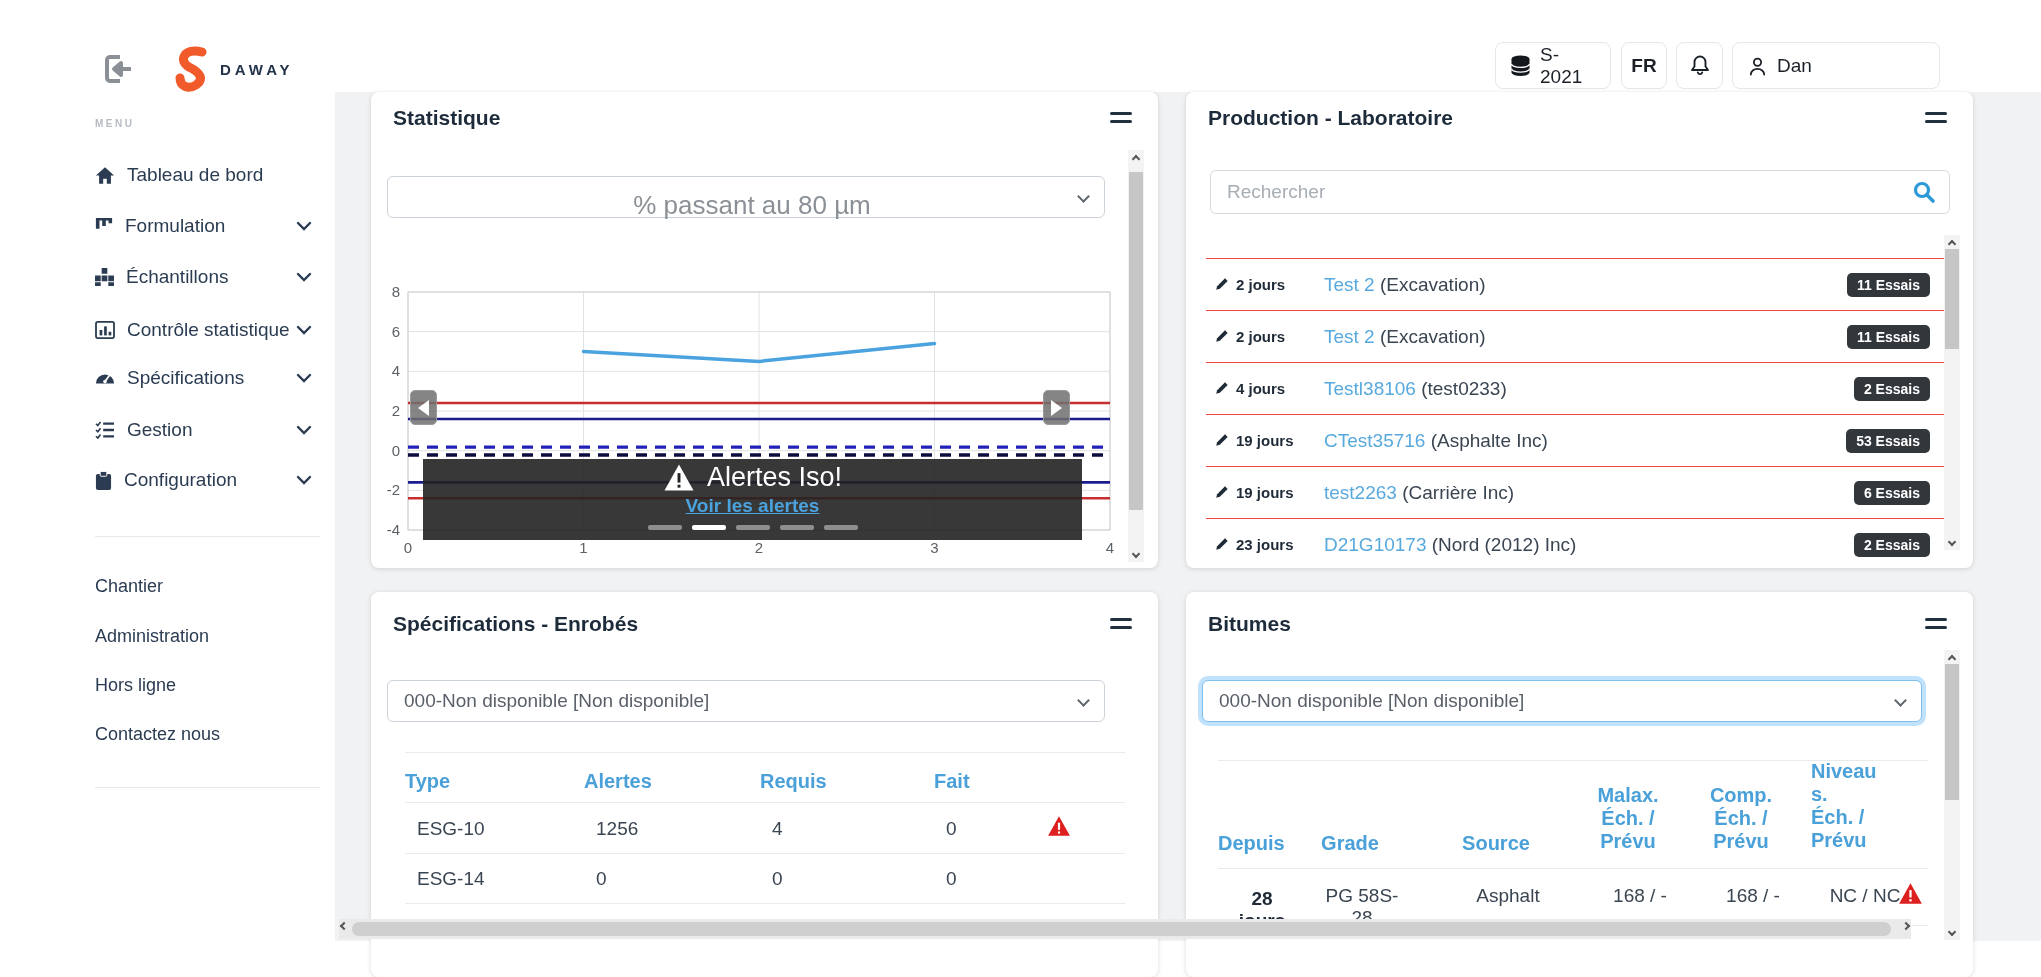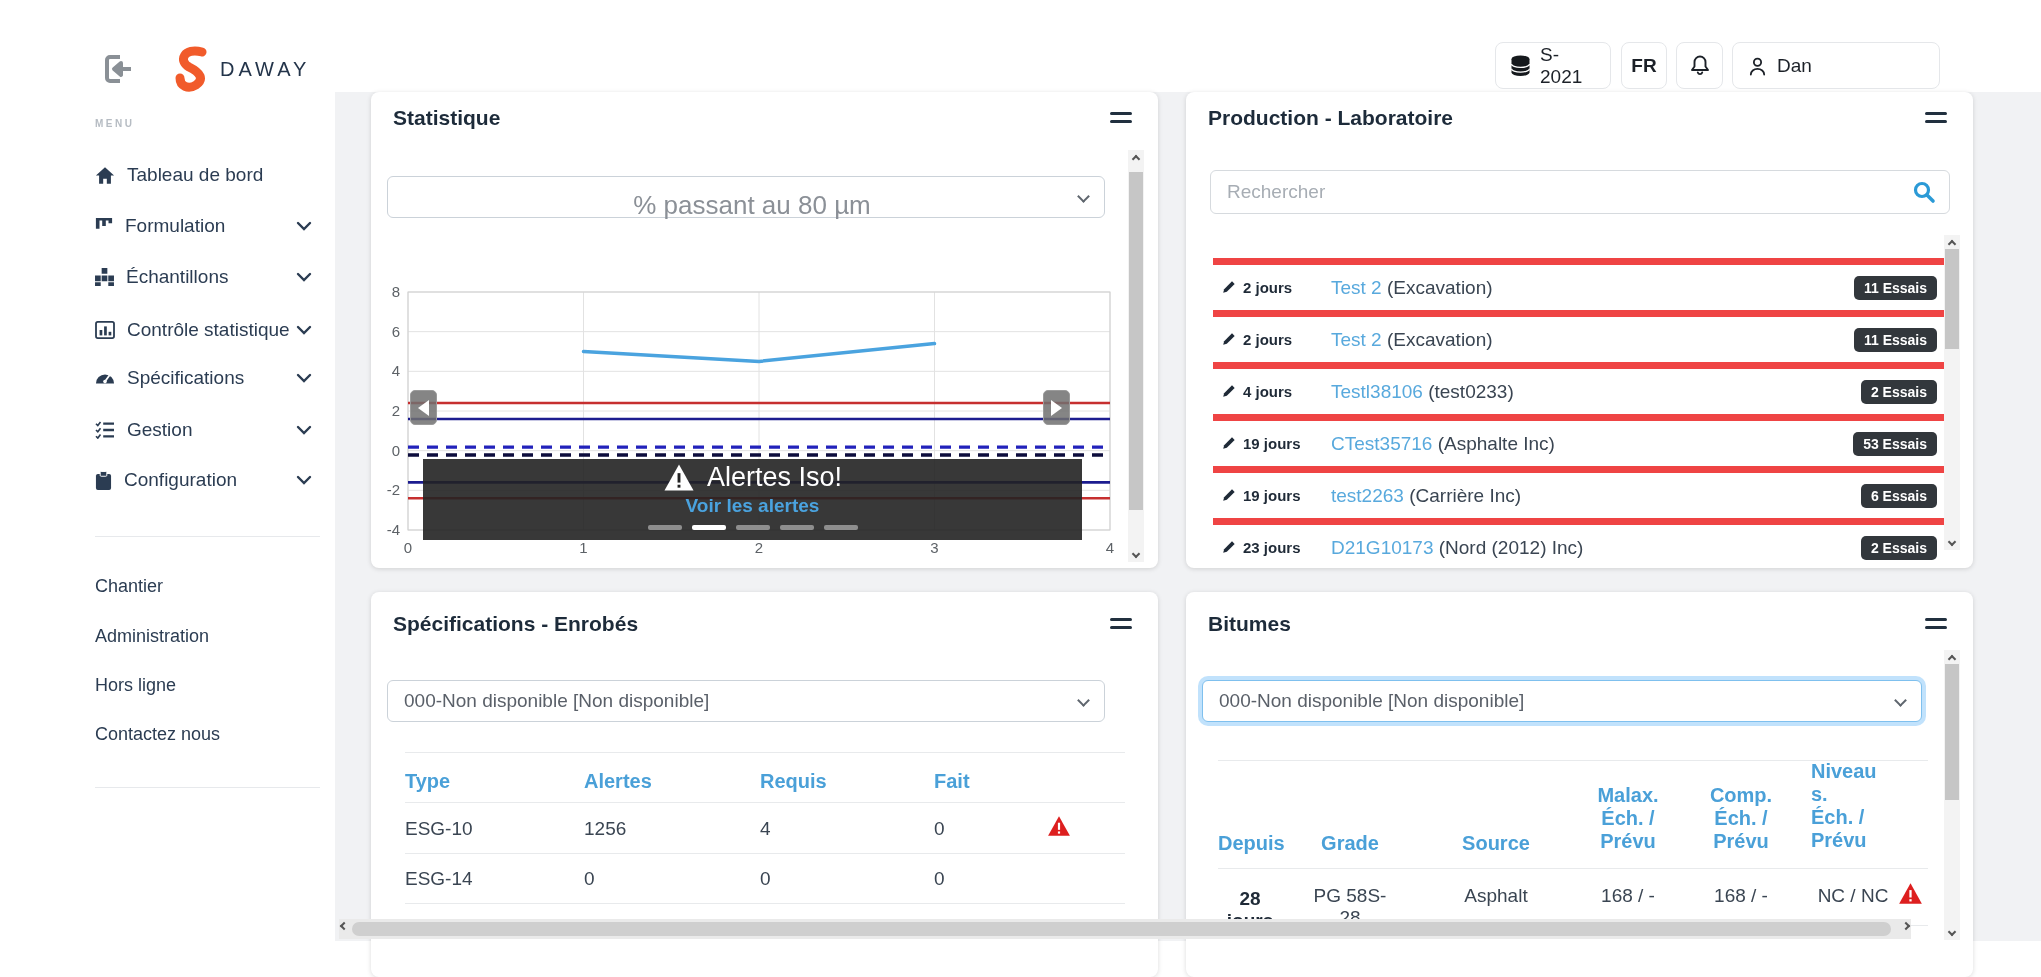--- a/index.html
+++ b/index.html
@@ -7,21 +7,21 @@
     font-family:"Liberation Sans", sans-serif; color:#2b3c52; }
   .app { position:relative; width:2041px; height:977px; }
 
   
   .main-bg { position:absolute; left:335px; top:92px; width:1706px; height:849px; background:#f1f2f4; }
   .sidebar { position:absolute; left:0; top:0; width:335px; height:977px; background:#fff; z-index:5; }
 
   
   .side-top { position:absolute; left:100px; top:45px; display:flex; align-items:center; gap:38px; }
   .brand { display:flex; align-items:center; gap:10px; }
-  .brand-text { font-size:20px; font-weight:normal; letter-spacing:4px; color:#23344a; }
+  .brand-text { font-size:15px; font-weight:bold; letter-spacing:4px; color:#23344a; }
   .menu-label { position:absolute; left:95px; top:118px; font-size:10px; font-weight:bold; letter-spacing:2.5px; color:#b6bcc3; }
   .nav-item { position:absolute; left:95px; width:225px; height:34px; display:flex; align-items:center; gap:12px; cursor:pointer; }
   .nav-item .lbl { font-size:19px; color:#2b3c52; white-space:nowrap; }
   .nav-chev { position:absolute; right:8px; }
   .side-divider { position:absolute; left:95px; width:225px; height:1px; background:#e7e9ec; }
   .side-link { position:absolute; left:95px; font-size:18px; color:#2b3c52; cursor:pointer; }
 
   
   .tb-btn { position:absolute; top:42px; height:47px; background:#fff; border:1px solid #e5e7ea; border-radius:8px;
     display:flex; align-items:center; gap:9px; padding:0 14px; font-size:19px; color:#1c2128; cursor:pointer; }
@@ -52,44 +52,44 @@
   .chart-title { position:absolute; left:0; top:0; width:730px; text-align:center; font-size:26px; color:#8b9097; }
   #chart-svg { position:absolute; left:0; top:32px; }
   #chart-svg text.tick { font-size:15px; fill:#5d6267; }
   .car-btn { position:absolute; width:27px; height:35px; background:rgba(112,112,112,.85); border:1px solid #9a9a9a;
     border-radius:5px; display:flex; align-items:center; justify-content:center; cursor:pointer; z-index:6; }
   .tri-l { width:0; height:0; border-top:8px solid transparent; border-bottom:8px solid transparent; border-right:11px solid #fff; }
   .tri-r { width:0; height:0; border-top:8px solid transparent; border-bottom:8px solid transparent; border-left:11px solid #fff; }
   .alert-overlay { position:absolute; left:36px; top:269px; width:659px; height:81px; background:rgba(34,34,34,.9);
     z-index:5; display:flex; flex-direction:column; align-items:center; }
   .alert-line1 { display:flex; align-items:center; gap:12px; margin-top:3px; color:#fff; font-size:27px; }
-  .alert-link { margin-top:2px; font-size:19px; font-weight:bold; color:#4aa3df; cursor:pointer; }
+  .alert-link { margin-top:2px; font-size:19px; font-weight:bold; color:#4aa3df; text-decoration:underline; cursor:pointer; }
   .dots { display:flex; gap:10px; margin-top:8px; }
   .dots i { width:34px; height:5px; border-radius:2px; background:#8e8e8e; }
   .dots i.active { background:#fff; }
 
   
   .search-box { position:absolute; left:24px; top:78px; width:740px; height:44px; }
   .search-box input { width:100%; height:100%; border:1px solid #d6dade; border-radius:6px; padding:0 46px 0 16px;
     font-size:19px; color:#be185d; font-family:inherit; }
   .search-box input::placeholder { color:#a7adb4; }
   .search-box svg { position:absolute; right:14px; top:10px; }
-  .prod-row { position:absolute; left:27px; width:740px; height:52px; border-top:7px solid #ef4444;
+  .prod-row { position:absolute; left:20px; width:740px; height:52px; border-top:1px solid #ef4444;
     display:flex; align-items:center; }
   .prod-days { display:flex; align-items:center; gap:7px; width:118px; padding-left:8px;
     font-size:15px; font-weight:bold; color:#1f2a37; }
   .prod-name { font-size:19px; }
   .prod-name a { color:#58a9dd; text-decoration:none; cursor:pointer; }
   .prod-name span { color:#3a4552; }
   .badge { position:absolute; right:16px; background:#32373c; color:#fff; font-size:14px; font-weight:bold;
     padding:4px 10px; border-radius:5px; }
 
   
   .th { position:absolute; font-size:20px; font-weight:bold; color:#4aa0d8; }
-  .td { position:absolute; font-size:19px; color:#3a4552; }
+  .td { position:absolute; font-size:19px; color:#3a4552;margin-left:12px; }
   .hline { position:absolute; height:1px; background:#e8eaec; }
   .days-sm { font-size:19px; font-weight:bold; color:#1f2a37; }
 
   
   .hsb { position:absolute; left:339px; top:919px; width:1572px; height:20px; background:#eaeaea; z-index:8; }
   .hsb .thumb { position:absolute; left:13px; top:3px; width:1539px; height:14px; background:#cfcfcf; border-radius:7px; }
   .hsb .sb-l { position:absolute; left:2px; top:4px; }
   .hsb .sb-r { position:absolute; right:2px; top:4px; }
 
   svg { display:block; }

